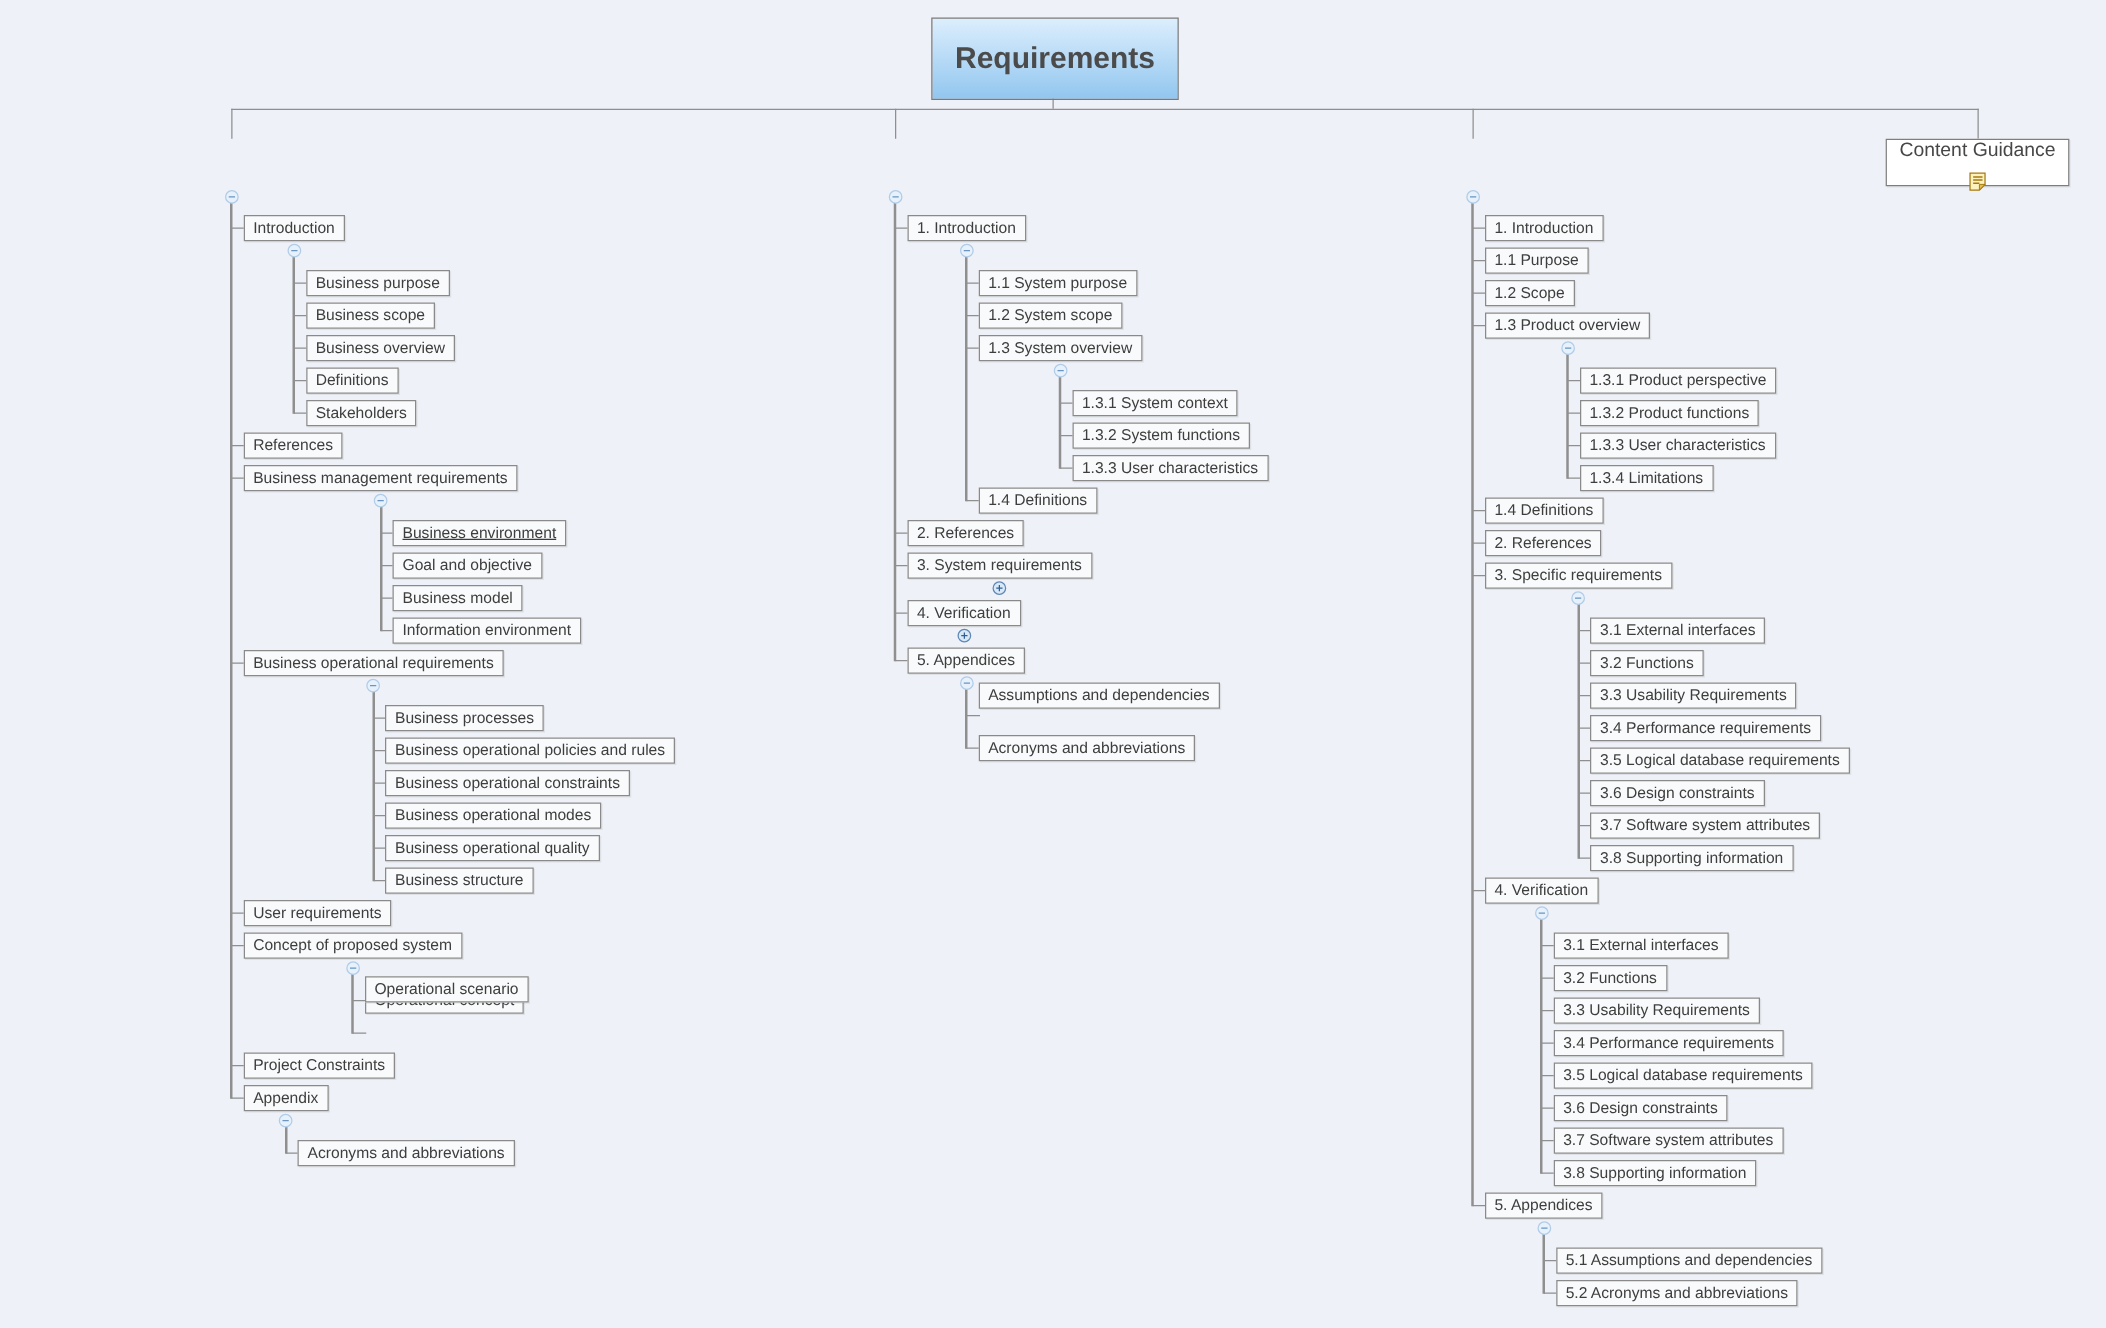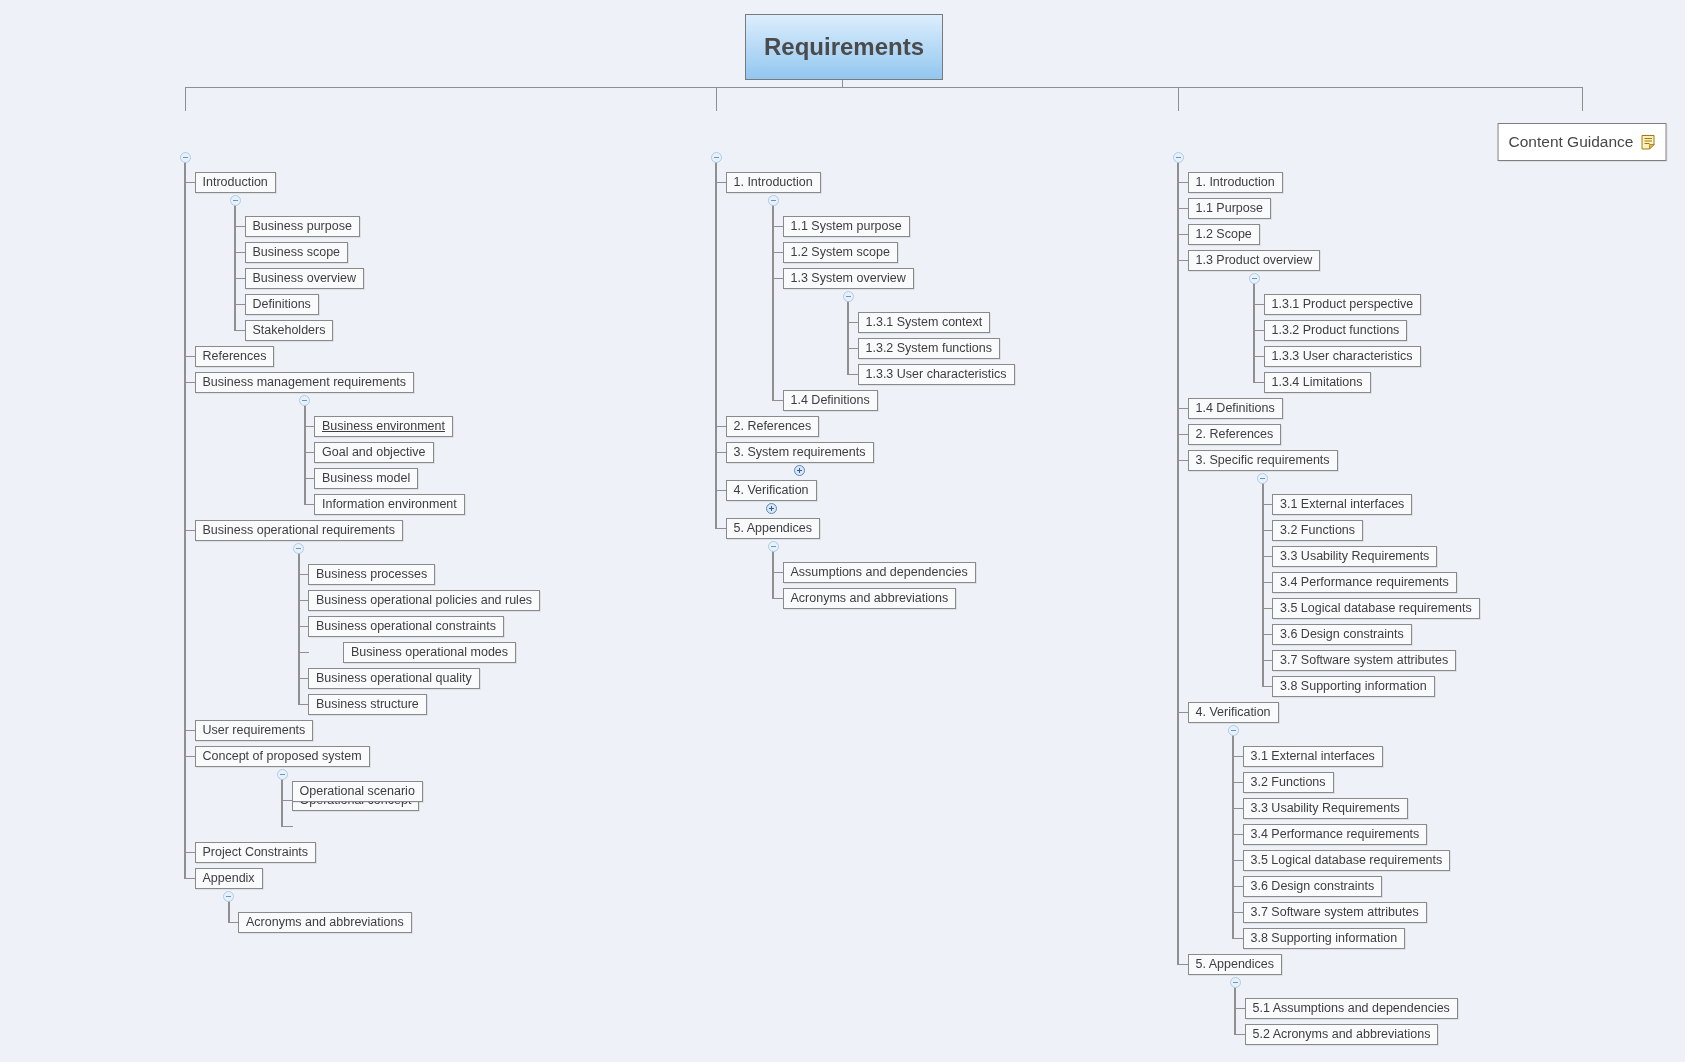--- a/index.html
+++ b/index.html
@@ -76,21 +76,21 @@
     <div class="node" style="left: 194.5px; top: 520px;"><span>Business operational requirements</span></div>
     <div class="toggle minus" style="left: 293px; top: 542.5px;"></div>
     <div class="line" style="left: 297.5px; top: 553px; width: 2px; height: 152px;"></div>
     <div class="line" style="left: 298.5px; top: 574px; width: 10.5px; height: 1px;"></div>
     <div class="node" style="left: 308px; top: 564px;"><span>Business processes</span></div>
     <div class="line" style="left: 298.5px; top: 600px; width: 10.5px; height: 1px;"></div>
     <div class="node" style="left: 308px; top: 590px;"><span>Business operational policies and rules</span></div>
     <div class="line" style="left: 298.5px; top: 626px; width: 10.5px; height: 1px;"></div>
     <div class="node" style="left: 308px; top: 616px;"><span>Business operational constraints</span></div>
     <div class="line" style="left: 298.5px; top: 652px; width: 10.5px; height: 1px;"></div>
-    <div class="node" style="left: 308px; top: 642px; margin-left: 35px;"><span>Business operational modes</span></div>
+    <div class="node" style="left: 308px; top: 642px;"><span>Business operational modes</span></div>
     <div class="line" style="left: 298.5px; top: 678px; width: 10.5px; height: 1px;"></div>
     <div class="node" style="left: 308px; top: 668px;"><span>Business operational quality</span></div>
     <div class="line" style="left: 298.5px; top: 704px; width: 10.5px; height: 1px;"></div>
     <div class="node" style="left: 308px; top: 694px;"><span>Business structure</span></div>
     <div class="line" style="left: 185px; top: 730px; width: 10.5px; height: 1px;"></div>
     <div class="node" style="left: 194.5px; top: 720px;"><span>User requirements</span></div>
     <div class="line" style="left: 185px; top: 756px; width: 10.5px; height: 1px;"></div>
     <div class="node" style="left: 194.5px; top: 746px;"><span>Concept of proposed system</span></div>
     <div class="toggle minus" style="left: 276.5px; top: 768.5px;"></div>
     <div class="line" style="left: 281px; top: 779px; width: 2px; height: 48px;"></div>
@@ -135,21 +135,21 @@
     <div class="node" style="left: 725.5px; top: 442px;"><span>3. System requirements</span></div>
     <div class="toggle plus" style="left: 794px; top: 464.5px;"></div>
     <div class="line" style="left: 716px; top: 490px; width: 10.5px; height: 1px;"></div>
     <div class="node" style="left: 725.5px; top: 480px;"><span>4. Verification</span></div>
     <div class="toggle plus" style="left: 765.5px; top: 502.5px;"></div>
     <div class="line" style="left: 716px; top: 528px; width: 10.5px; height: 1px;"></div>
     <div class="node" style="left: 725.5px; top: 518px;"><span>5. Appendices</span></div>
     <div class="toggle minus" style="left: 767.5px; top: 540.5px;"></div>
     <div class="line" style="left: 772px; top: 551px; width: 2px; height: 48px;"></div>
     <div class="line" style="left: 773px; top: 572px; width: 10.5px; height: 1px;"></div>
-    <div class="node" style="left: 782.5px; top: 562px;"><span>Assumptions and dependencies</span></div>
+    <div class="node" style="left: 782.5px; top: 546px;"><span>Assumptions and dependencies</span></div>
     <div class="line" style="left: 773px; top: 598px; width: 10.5px; height: 1px;"></div>
     <div class="node" style="left: 782.5px; top: 588px;"><span>Acronyms and abbreviations</span></div>
     <div class="line" style="left: 1178px; top: 87px; width: 1px; height: 24px;"></div>
     <div class="toggle minus" style="left: 1172.5px; top: 151.5px;"></div>
     <div class="line" style="left: 1177px; top: 162px; width: 2px; height: 803px;"></div>
     <div class="line" style="left: 1178px; top: 182px; width: 10.5px; height: 1px;"></div>
     <div class="node" style="left: 1187.5px; top: 172px;"><span>1. Introduction</span></div>
     <div class="line" style="left: 1178px; top: 208px; width: 10.5px; height: 1px;"></div>
     <div class="node" style="left: 1187.5px; top: 198px;"><span>1.1 Purpose</span></div>
     <div class="line" style="left: 1178px; top: 234px; width: 10.5px; height: 1px;"></div>
@@ -212,21 +212,21 @@
     <div class="node" style="left: 1242.5px; top: 928px;"><span>3.8 Supporting information</span></div>
     <div class="line" style="left: 1178px; top: 964px; width: 10.5px; height: 1px;"></div>
     <div class="node" style="left: 1187.5px; top: 954px;"><span>5. Appendices</span></div>
     <div class="toggle minus" style="left: 1229.5px; top: 976.5px;"></div>
     <div class="line" style="left: 1234px; top: 987px; width: 2px; height: 48px;"></div>
     <div class="line" style="left: 1235px; top: 1008px; width: 10.5px; height: 1px;"></div>
     <div class="node" style="left: 1244.5px; top: 998px;"><span>5.1 Assumptions and dependencies</span></div>
     <div class="line" style="left: 1235px; top: 1034px; width: 10.5px; height: 1px;"></div>
     <div class="node" style="left: 1244.5px; top: 1024px;"><span>5.2 Acronyms and abbreviations</span></div>
     <div class="line" style="left: 1582px; top: 87px; width: 1px; height: 24px;"></div>
-    <div class="title-node" style="left: 1582px; top: 123px; transform: translateX(-50%);">
+    <div class="title-node" style="left: 1582px; top: 111px; transform: translateX(-50%); flex-direction: column;">
       <span>Content Guidance</span>
       <svg width="15" height="16" viewBox="0 0 15 16" class="note-icon">
         <path d="M1.5 1.5 h12 v9 l-4.5 4.5 h-7.5 z" fill="#fcf2c0" stroke="#a6790f"></path>
         <path d="M13.5 10.5 h-4.5 v4.5 z" fill="#e3be4d" stroke="#a6790f" stroke-width="0.8"></path>
         <path d="M4 4.5h7.5M4 7h7.5M4 9.5h5" stroke="#a6790f" stroke-width="1.2" fill="none"></path>
       </svg>
     </div>
   </div>
 
 </body></html>

